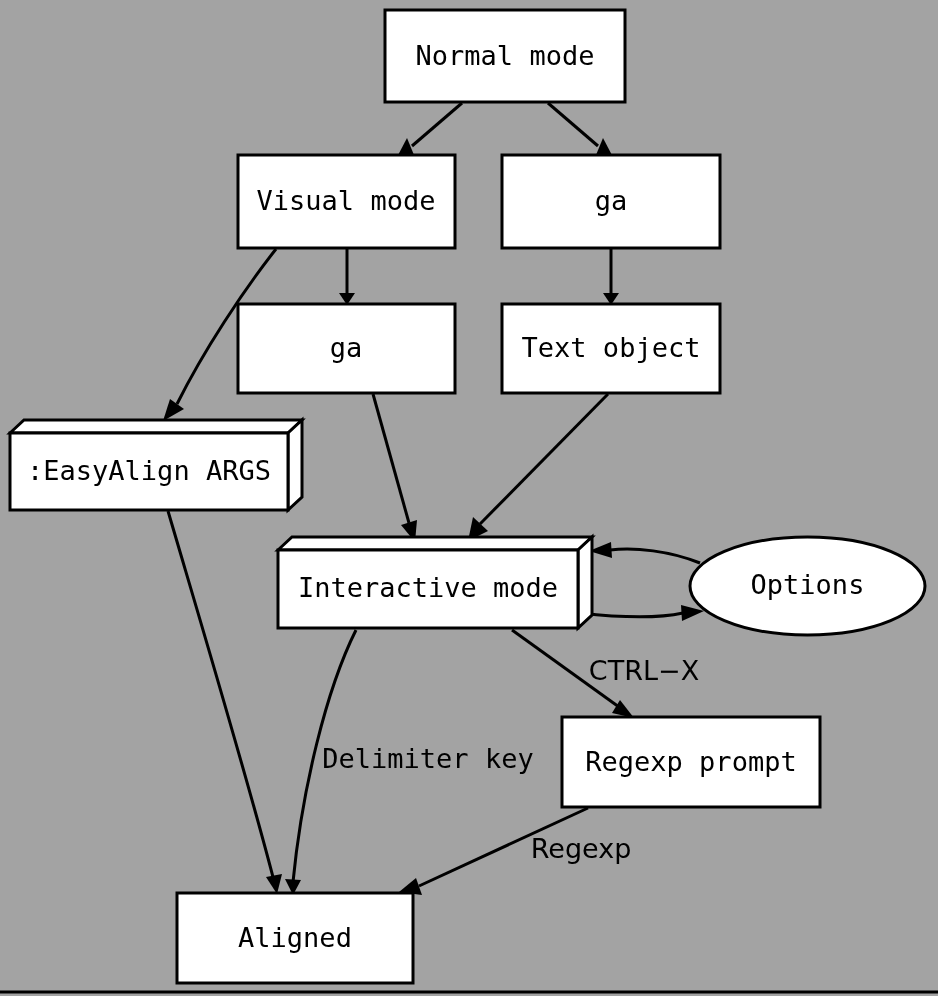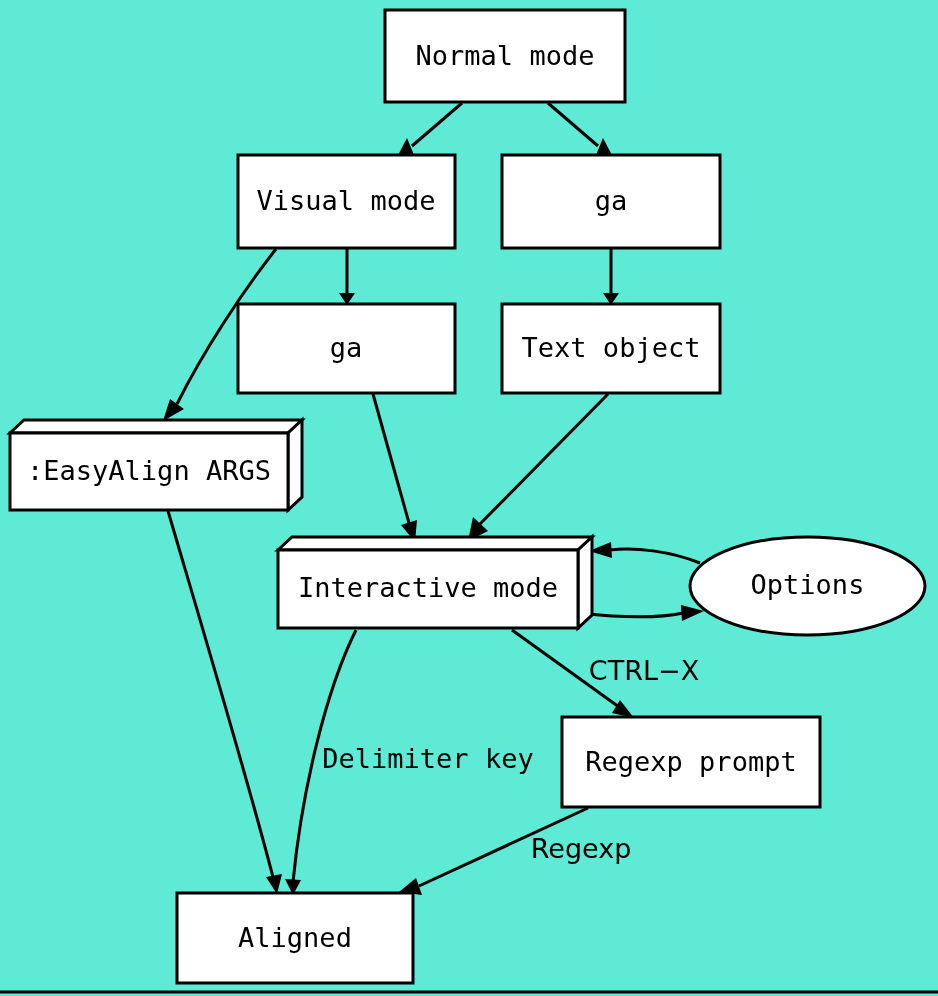--- a/index.html
+++ b/index.html
@@ -1,18 +1,18 @@
 <!DOCTYPE html>
 <html><head>
 <meta charset="utf-8">
 <style>
   html,body{margin:0;padding:0;background:#ffffff;}
   body{width:938px;height:996px;overflow:hidden;
        font-family:"DejaVu Sans Mono","Liberation Mono",monospace;}
-  #canvas{position:relative;width:938px;height:996px;background:#5eead4;}
+  #canvas{position:relative;width:938px;height:996px;background:#a3a3a3;}
   svg#diagram{position:absolute;left:0;top:0;width:938px;height:996px;display:block;}
   .node-label{font-family:"DejaVu Sans Mono","Liberation Mono",monospace;
               font-size:27px;fill:#000000;text-anchor:middle;
               dominant-baseline:middle;}
   .edge-label-mono{font-family:"DejaVu Sans Mono","Liberation Mono",monospace;
               font-size:27px;fill:#000000;text-anchor:middle;
               dominant-baseline:middle;}
   .edge-label-sans{font-family:"DejaVu Sans","Liberation Sans",sans-serif;
               font-size:27px;fill:#000000;text-anchor:middle;
               dominant-baseline:middle;}

